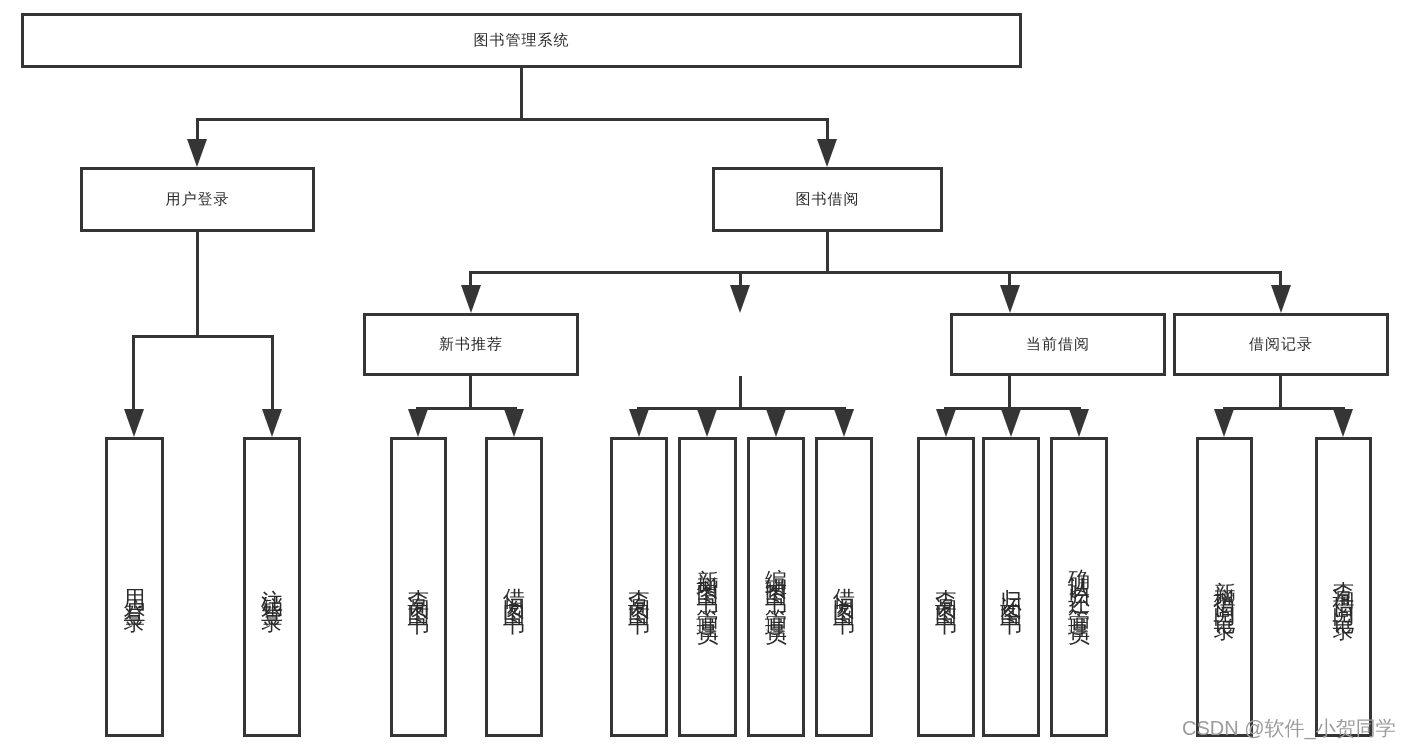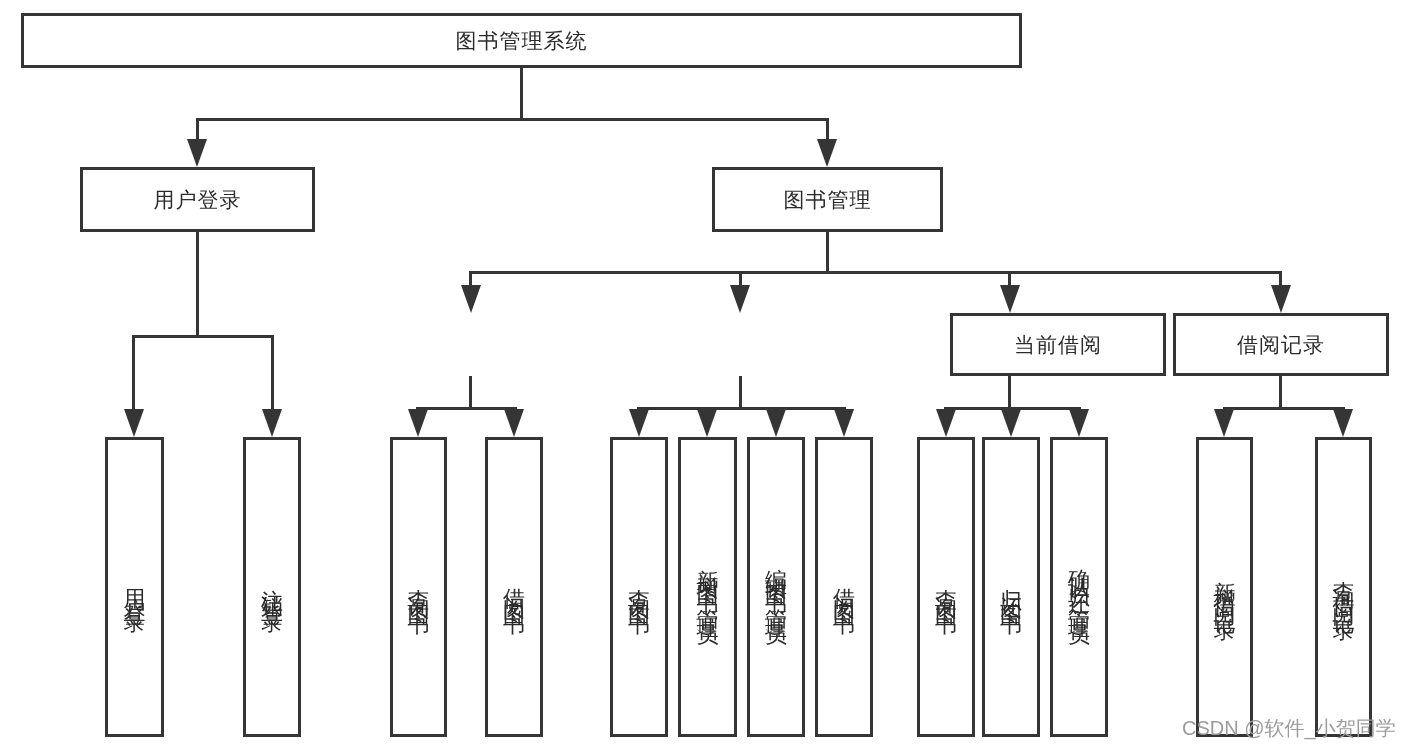--- a/index.html
+++ b/index.html
@@ -18,21 +18,21 @@
     position:absolute;
     box-sizing:border-box;
     border:3px solid var(--line);
     background:#ffffff;
     display:flex;
     align-items:center;
     justify-content:center;
     color:var(--text);
   }
   .hbox span{
-    font-size:21px;
+    font-size:15px;
     letter-spacing:1px;
     white-space:nowrap;
   }
   .vbox span{
     writing-mode:vertical-rl;
     text-orientation:mixed;
     font-size:22px;
     letter-spacing:8px;
     line-height:1;
     white-space:nowrap;
@@ -65,23 +65,26 @@
 <div class="canvas">
 
   <div class="box hbox" style="left:21px;top:13px;width:1001px;height:55px;">
     <span>图书管理系统</span>
   </div>
 
   <div class="box hbox" style="left:80px;top:167px;width:235px;height:65px;">
     <span>用户登录</span>
   </div>
   <div class="box hbox" style="left:712px;top:167px;width:231px;height:65px;">
-    <span>图书管理</span>
+    <span>图书借阅</span>
   </div>
 
+  <div class="box hbox" style="left:363px;top:313px;width:216px;height:63px;">
+    <span>新书推荐</span>
+  </div>
   <div class="box hbox" style="left:902px;top:313px;width:216px;height:63px;margin-left:48px;">
     <span>当前借阅</span>
   </div>
   <div class="box hbox" style="left:1173px;top:313px;width:216px;height:63px;">
     <span>借阅记录</span>
   </div>
 
   <div class="box vbox" style="left:105px;top:437px;width:59px;height:300px;">
     <span>用户登录</span>
   </div>

